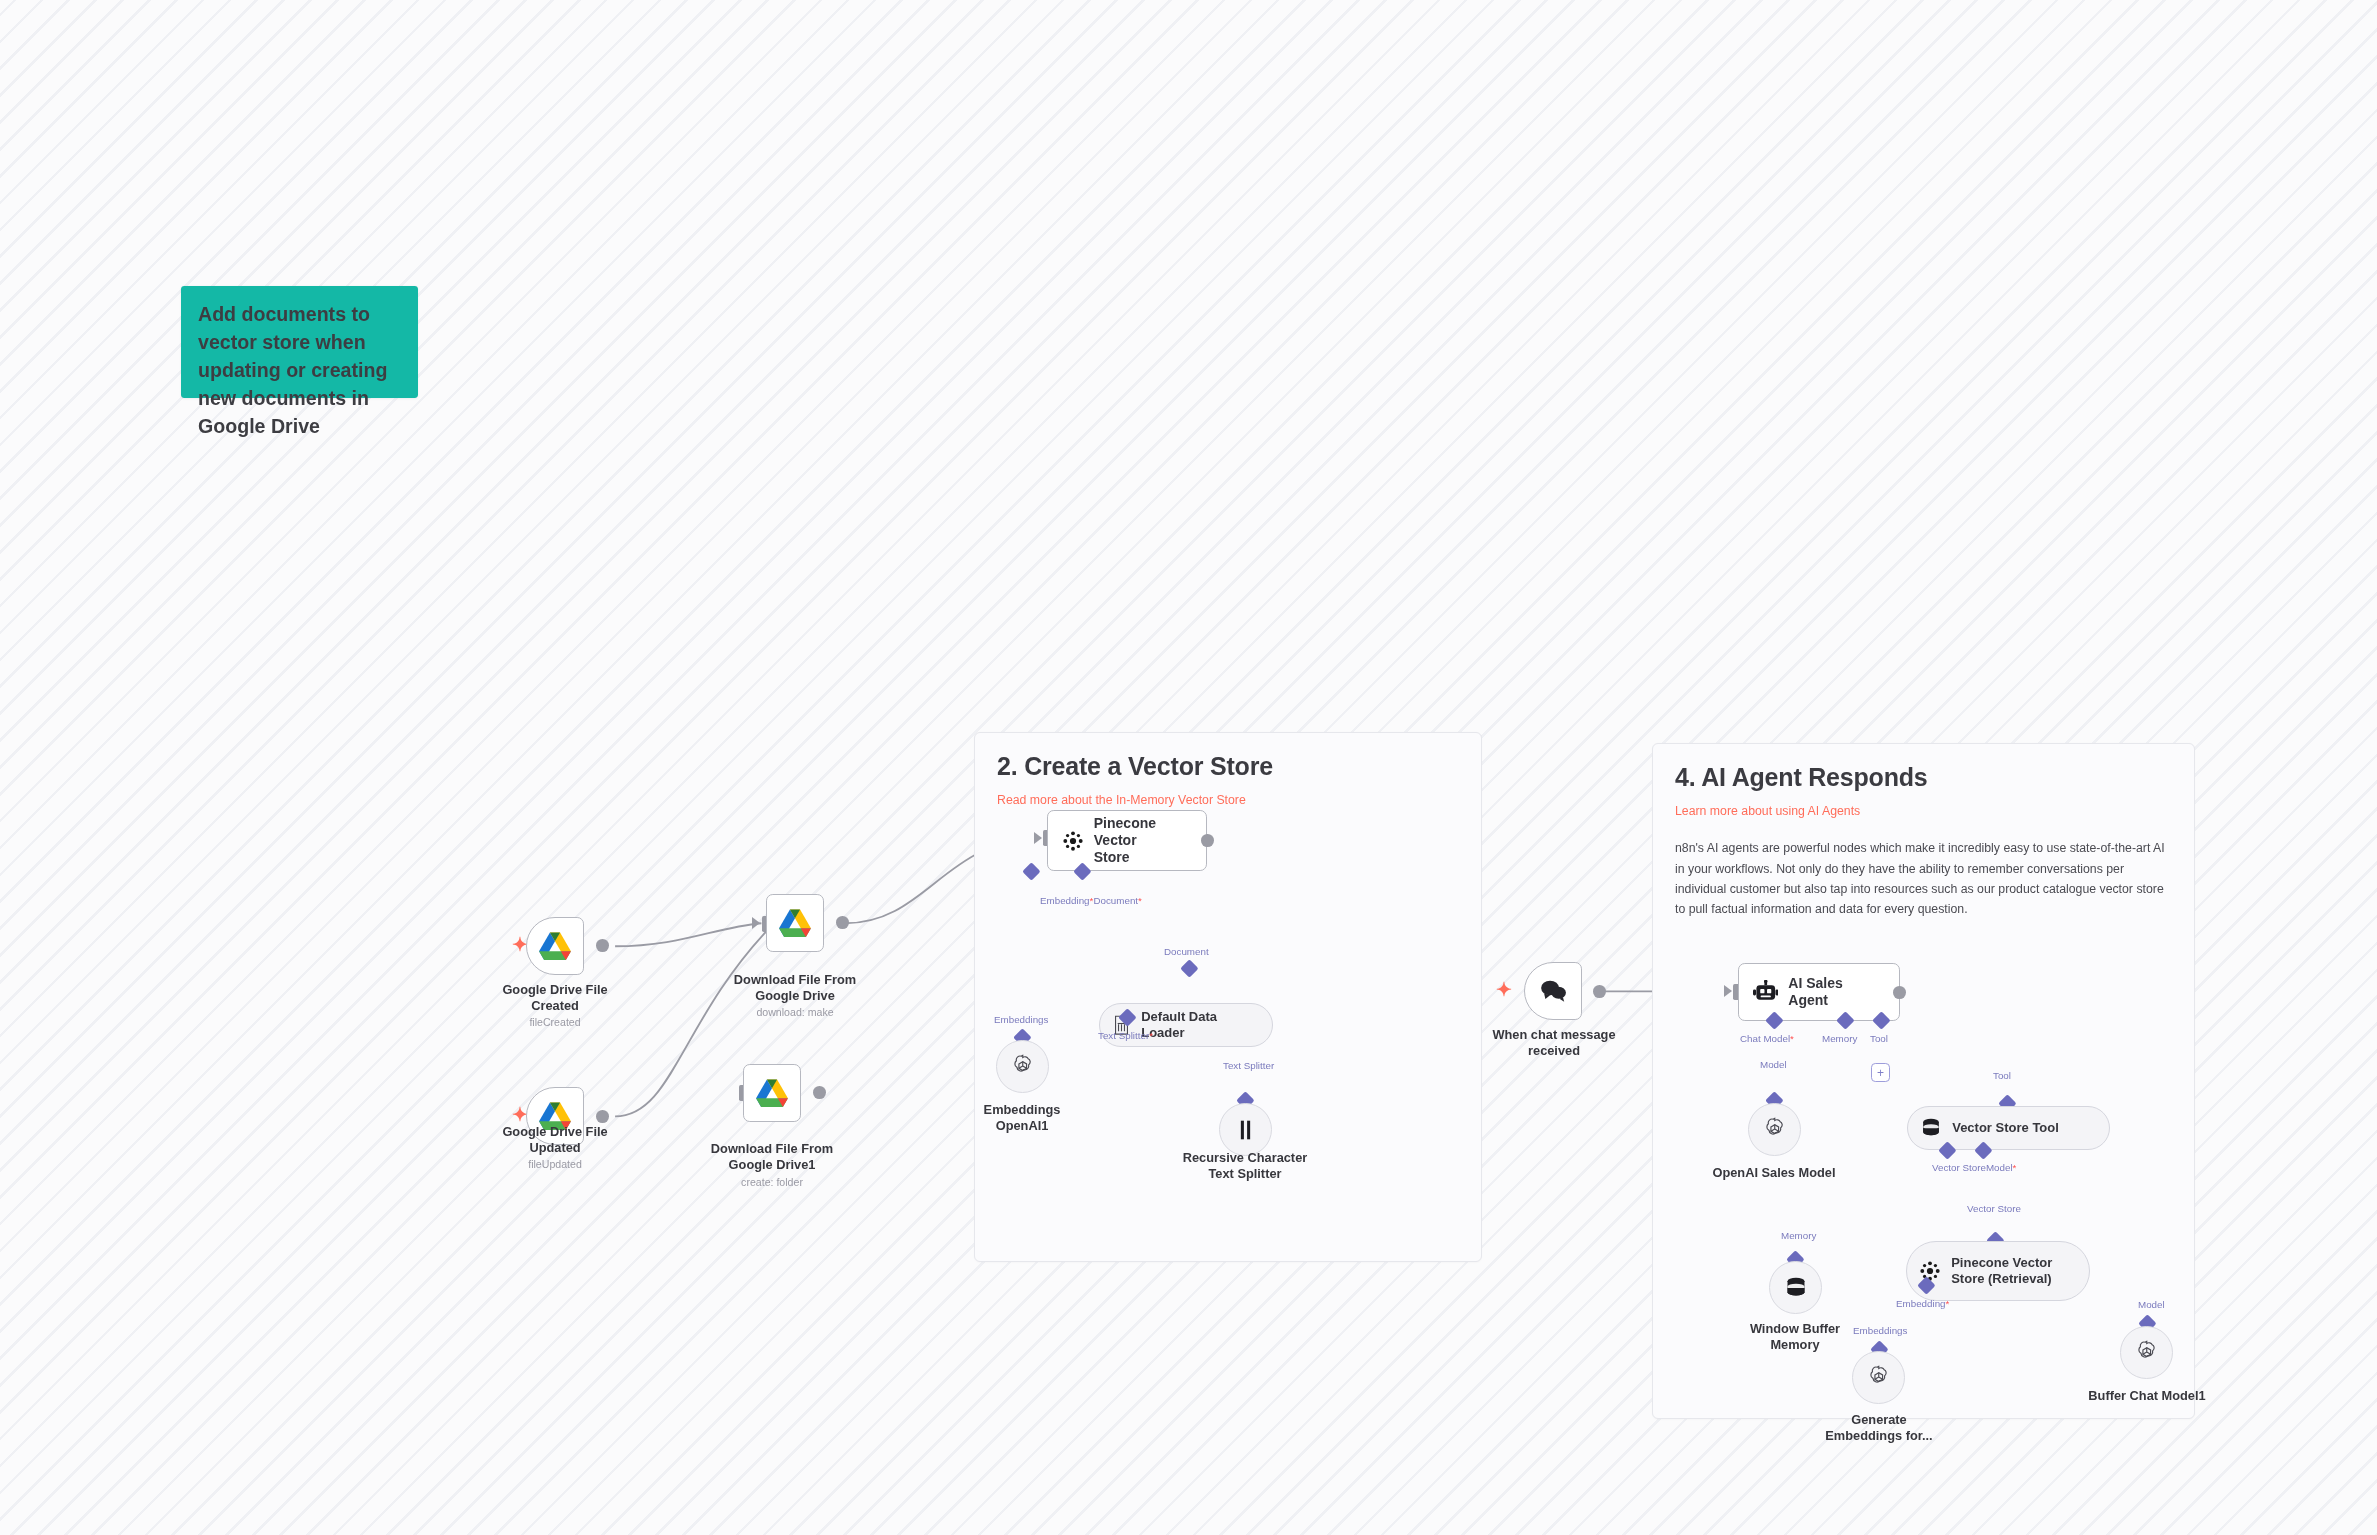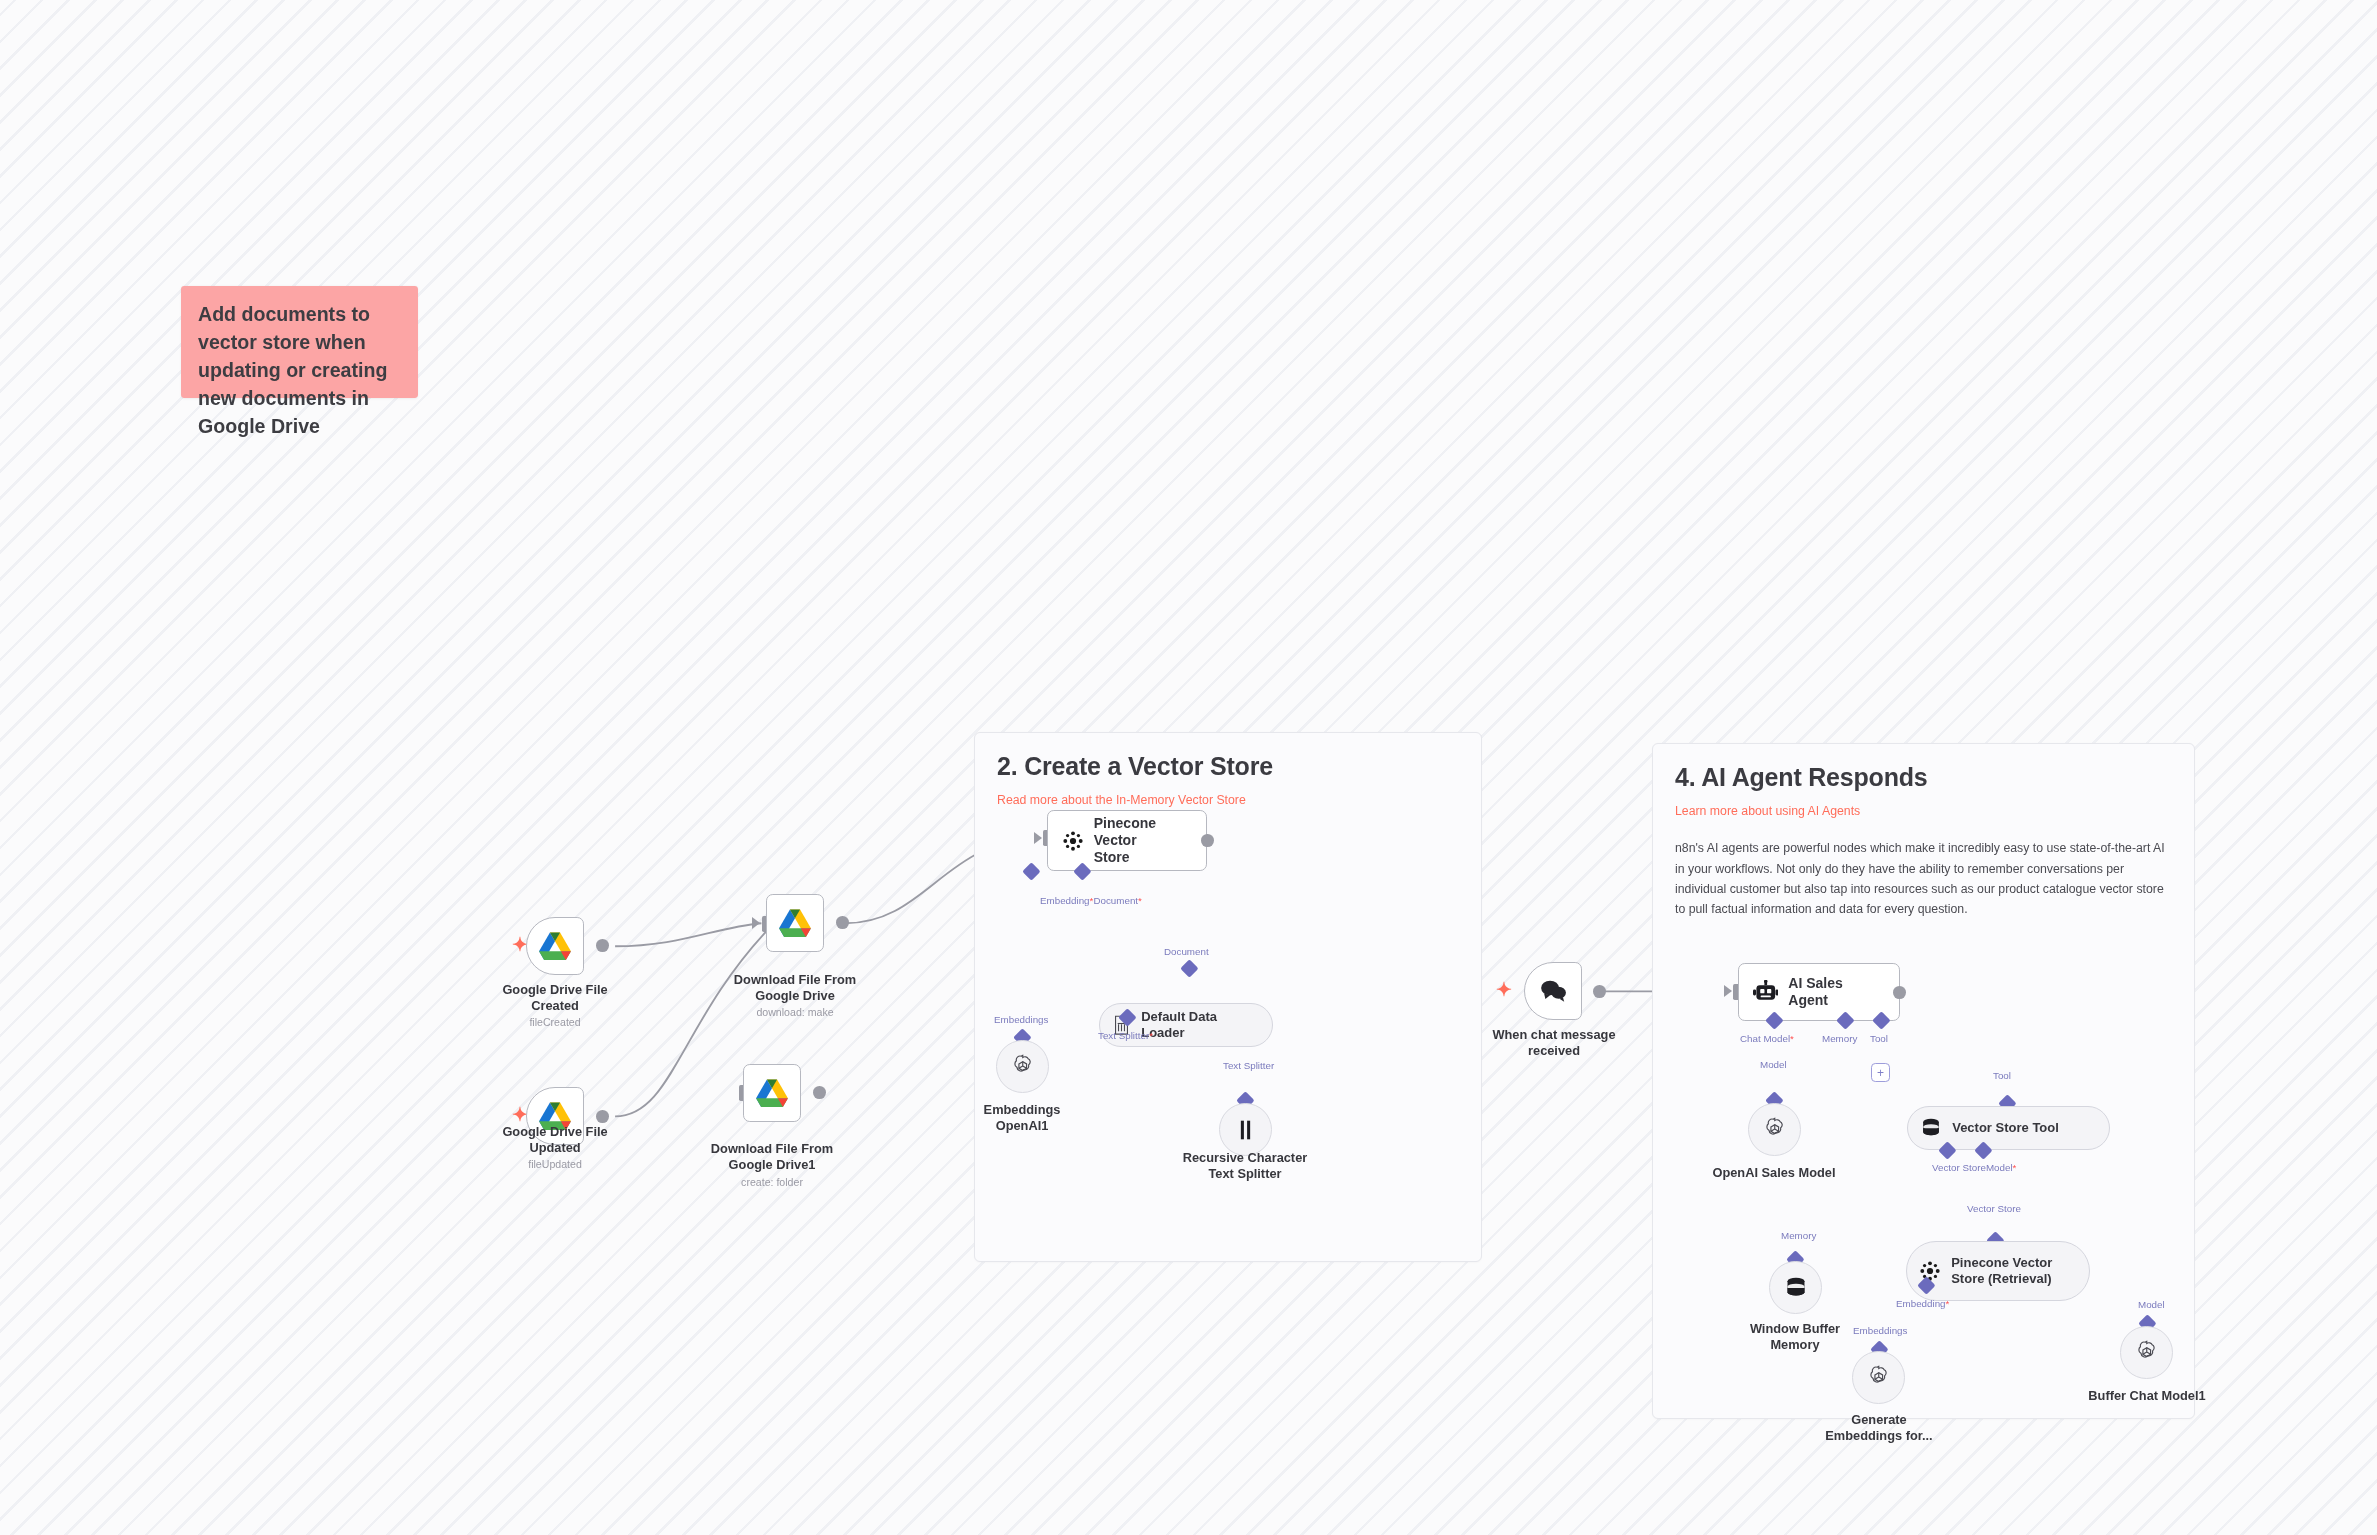--- a/index.html
+++ b/index.html
@@ -18,21 +18,21 @@
       rgba(230,232,238,0.55) 2.6px,
       rgba(255,255,255,0) 2.6px,
       rgba(255,255,255,0) 19px
     );
   }
   #canvas { position: absolute; inset: 0; }
 
   
   .sticky {
     position: absolute;
-    background: #fca5a5;
+    background: #14b8a6;
     border-radius: 3.4px;
     box-shadow: 0 0.9px 2.6px rgba(0,0,0,0.06);
     padding: 15.3px 17px 17px 17px;
   }
   .sticky-text {
     font-size: 19.6px;
     font-weight: 700;
     line-height: 1.42;
     color: #3d3d42;
     white-space: pre-line;

